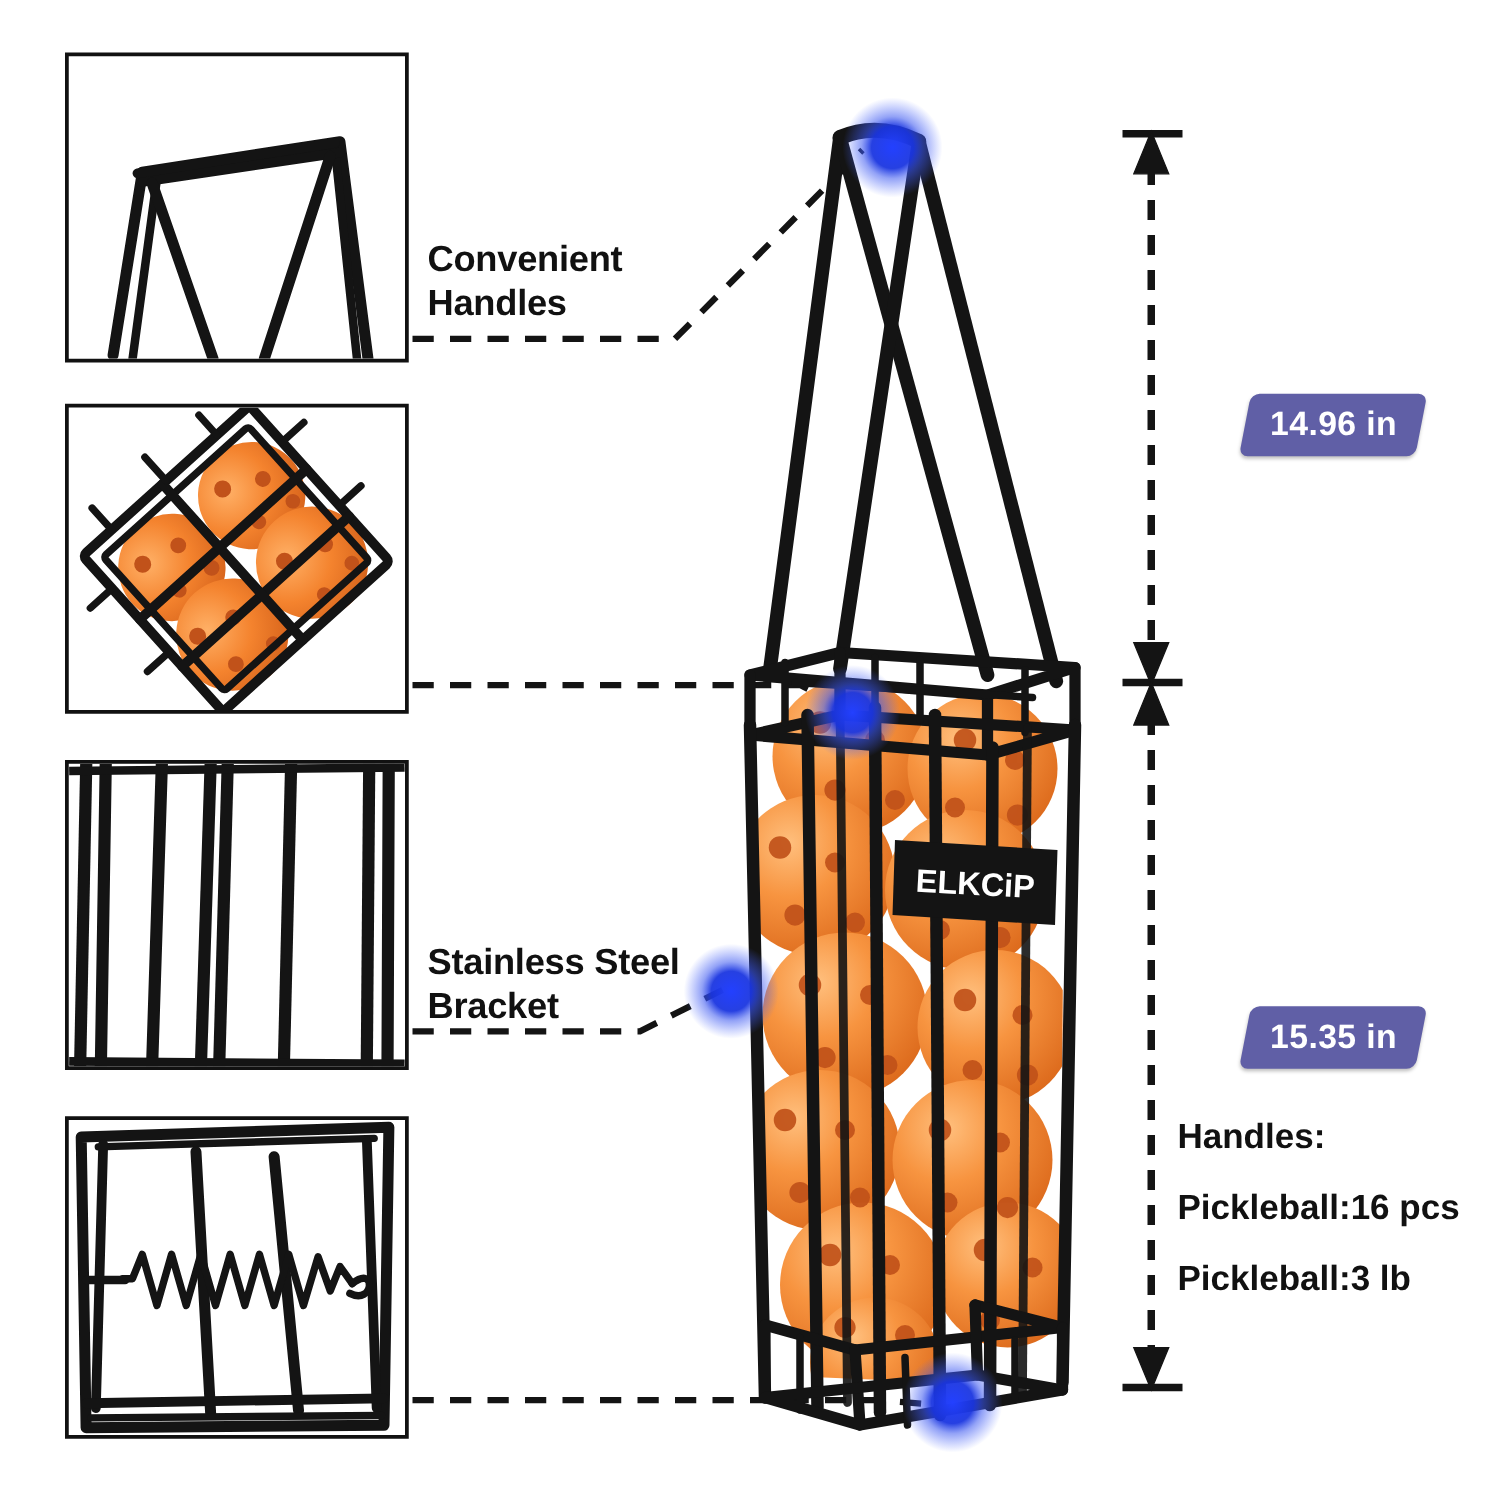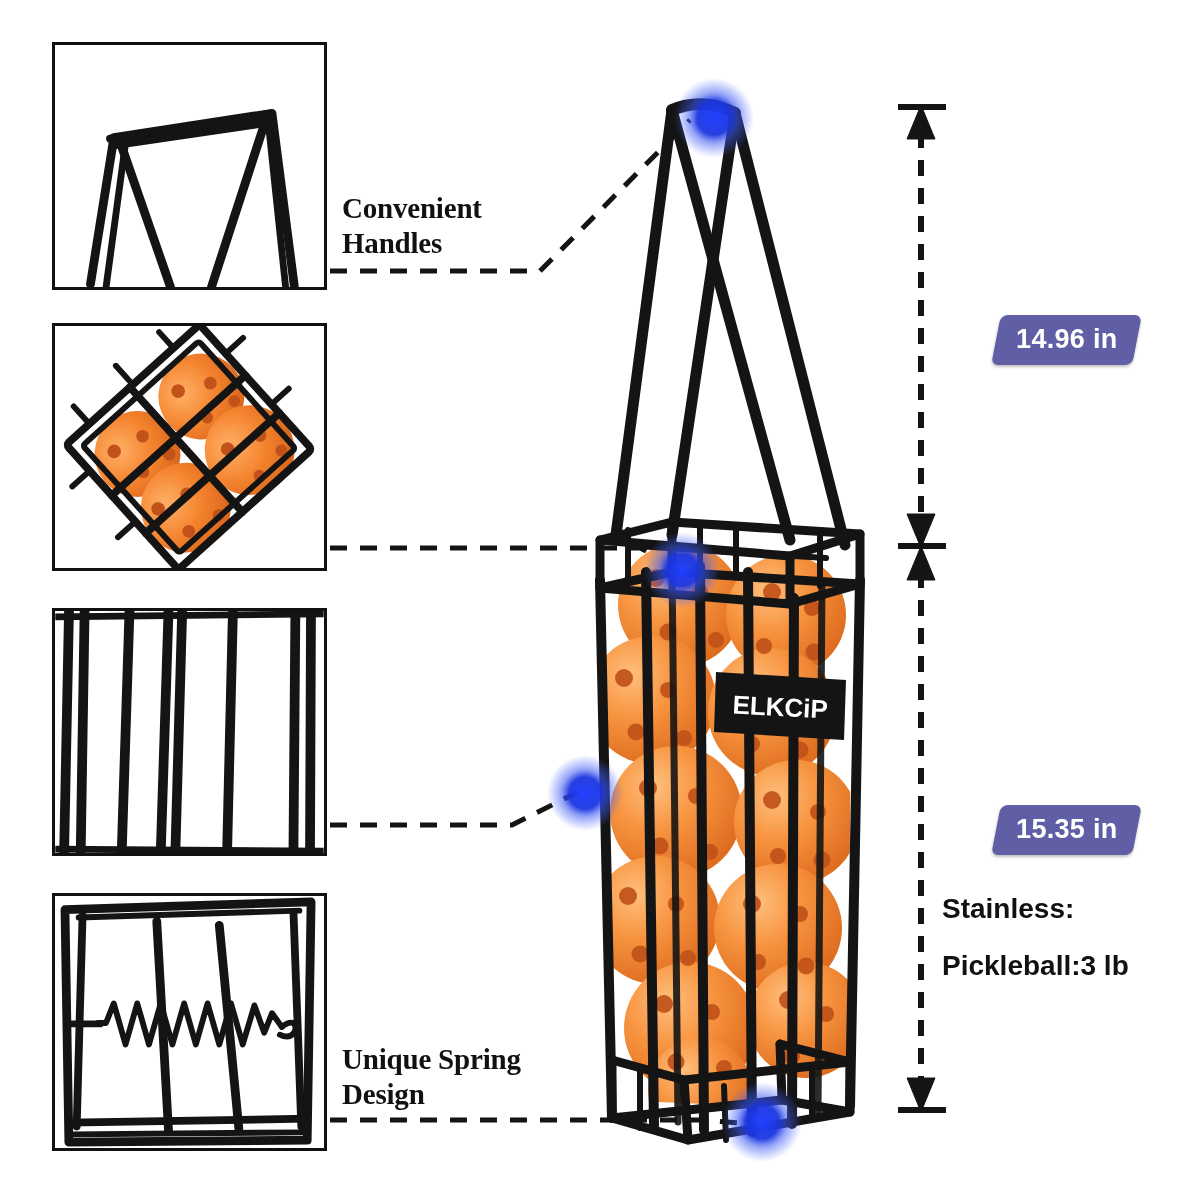--- a/index.html
+++ b/index.html
@@ -24,21 +24,20 @@
 
   
   .callout{
     position:absolute;
     color:#111111;
     font-weight:bold;
     font-size:29px;
     line-height:1.22;
     letter-spacing:-0.2px;
     white-space:pre-line;
-    font-family:Liberation Serif, serif;
   }
 
   
   .badge{
     position:absolute;
     background:#605fa6;
     color:#ffffff;
     font-weight:bold;
     font-size:27px;
     padding:9px 20px 10px 20px;
@@ -177,34 +176,35 @@
         <path d="M232 134 C252 118 250 152 230 142" stroke-width="6"></path>
         <path d="M14 131 L46 131" stroke-width="7"></path>
       </g>
     </svg>
   </div>
 
   <div class="callout" style="left:342px;top:191px;">Convenient
 Handles</div>
 
 
-
-  <div class="callout" style="left:342px;top:1042px;">Unique Spring
-Design</div>
+  <div class="callout" style="left:342px;top:753px;">Stainless Steel
+Bracket</div>
+
 
   <div class="badge" style="left:996px;top:315px;">
     <span>14.96 in</span>
   </div>
 
   <div class="badge" style="left:996px;top:805px;">
     <span>15.35 in</span>
   </div>
 
   <div class="spec" style="left:942px;top:895px;">
-    <div>Stainless:</div>
+    <div>Handles:</div>
+    <div>Pickleball:16 pcs</div>
     <div>Pickleball:3 lb</div>
   </div>
 
   <svg id="overlay" viewBox="0 0 1200 1200">
     <defs>
       <radialGradient id="ballG" cx="34%" cy="30%" r="75%">
         <stop offset="0%" stop-color="#ffbf7d"></stop>
         <stop offset="45%" stop-color="#f79440"></stop>
         <stop offset="100%" stop-color="#dd6b1d"></stop>
       </radialGradient>

